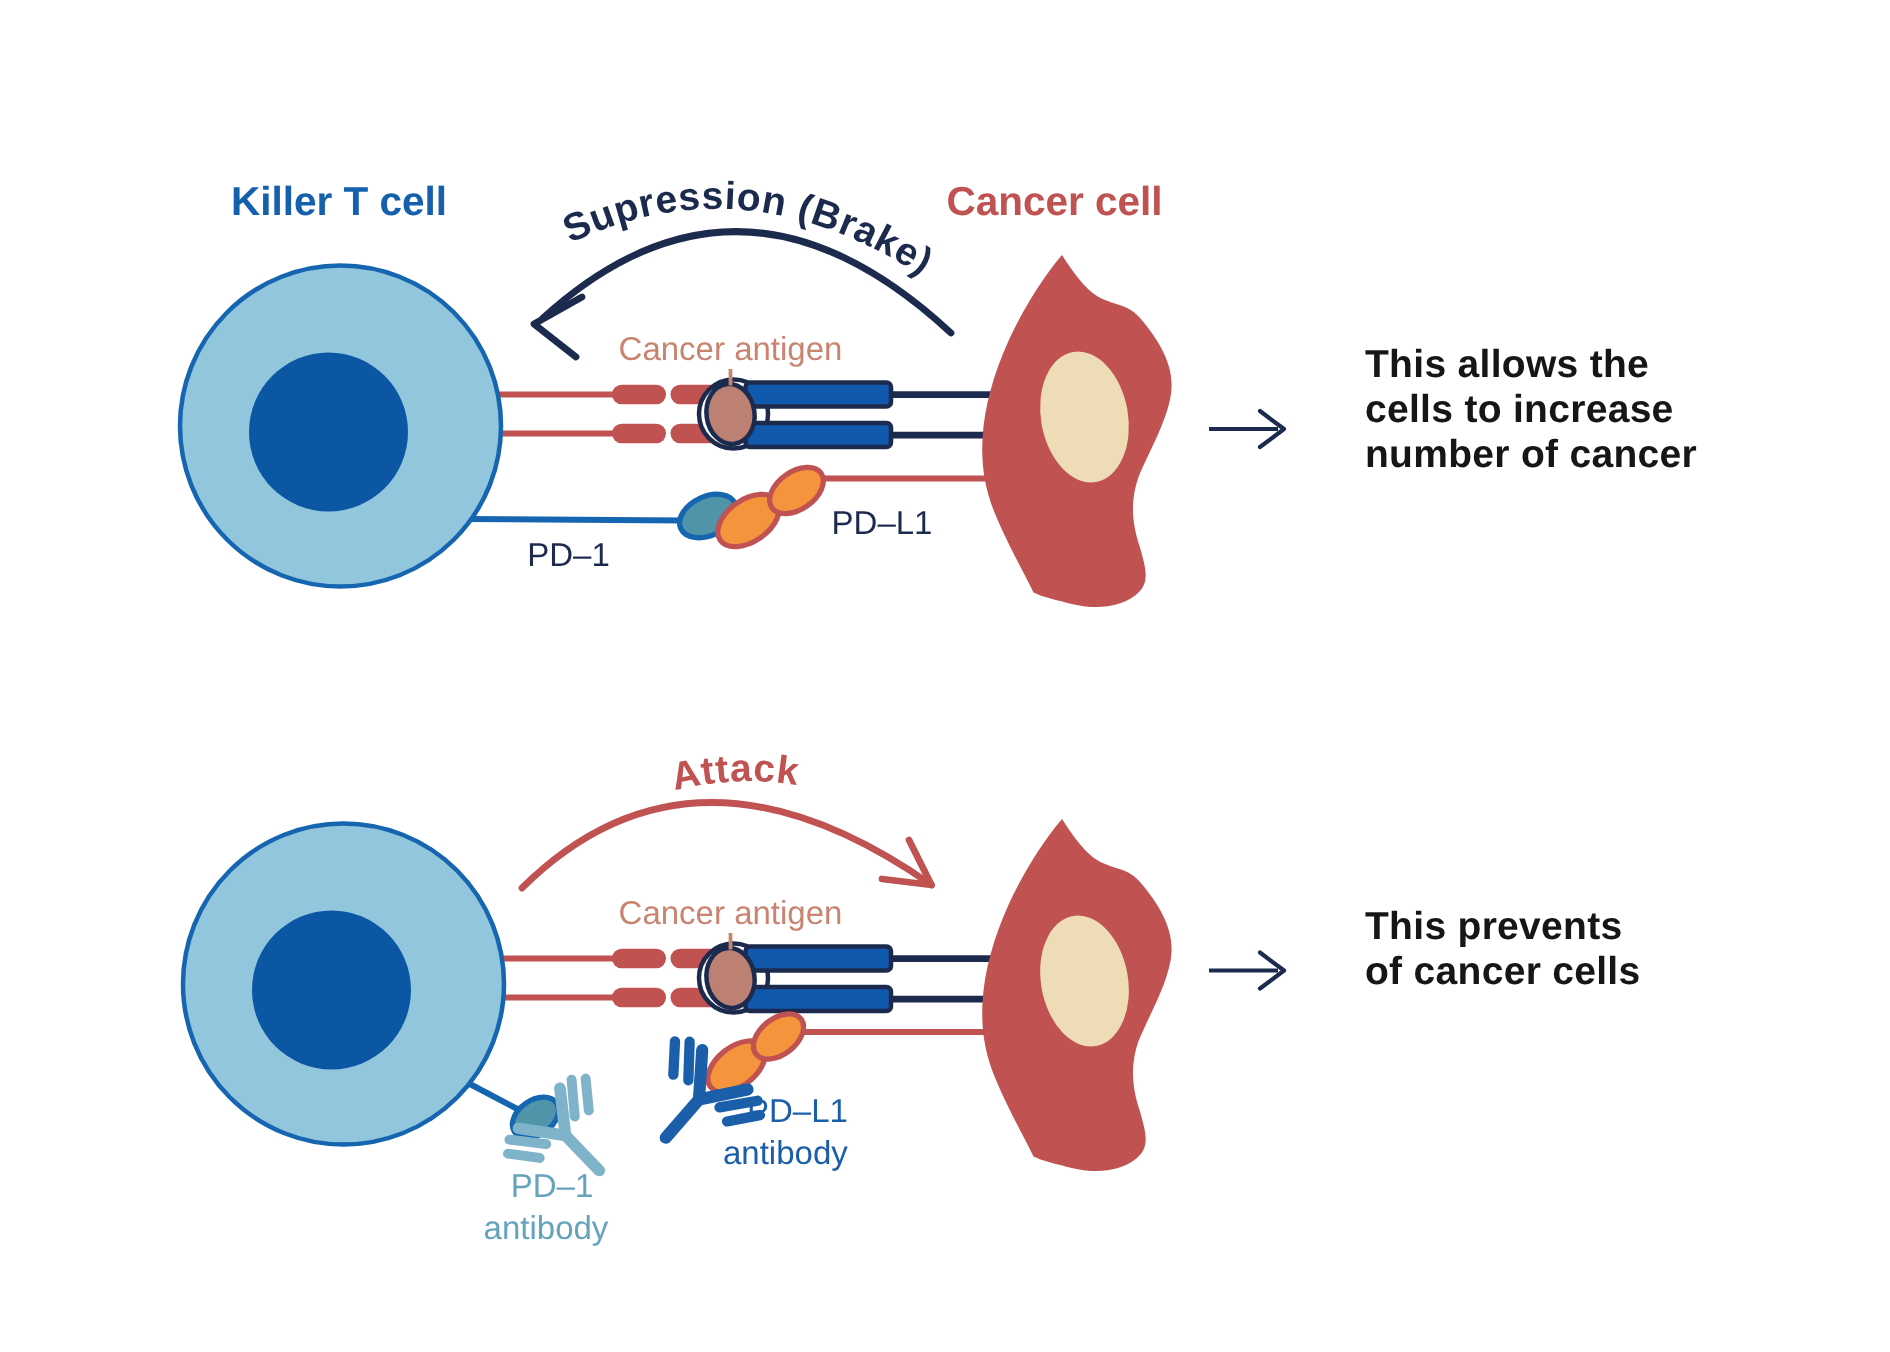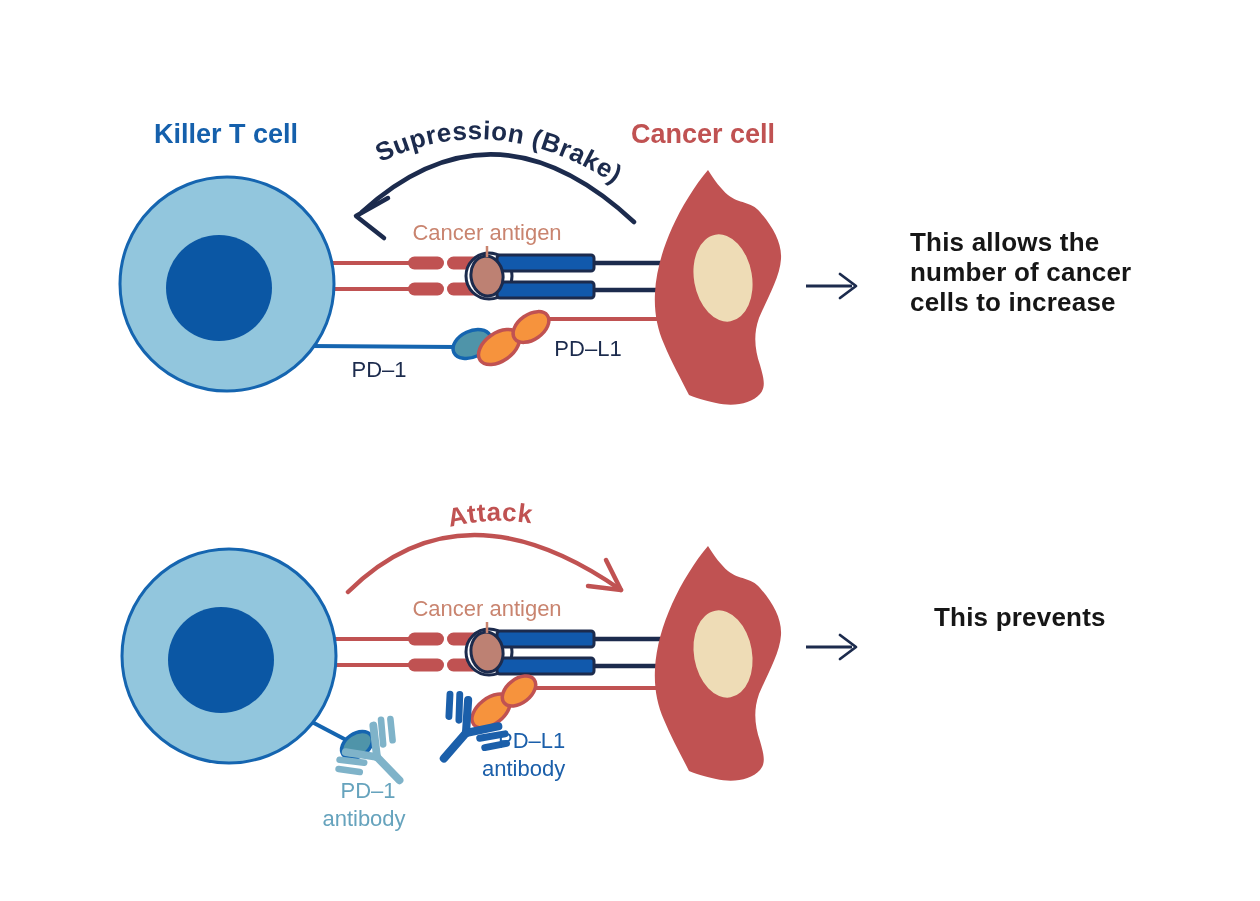--- a/index.html
+++ b/index.html
@@ -149,21 +149,22 @@
 
     <g>
       <line x1="806" y1="647" x2="852" y2="647" stroke="#1c2b4d" stroke-width="2.8"></line>
       <path d="M 840 635 L 856 647 L 840 659" fill="none" stroke="#1c2b4d" stroke-width="2.8" stroke-linecap="round" stroke-linejoin="round"></path>
     </g>
   </g>
 </svg>
 
 <div class="result-text" style="left:910px; top:227px;">
   <div>This allows the</div>
+  <div>cells to increase</div>
   <div>number of cancer</div>
-  <div>cells to increase</div>
 </div>
 
-<div class="result-text" style="left:910px; top:602px;margin-left:24px;">
+<div class="result-text" style="left:910px; top:602px;">
   <div>This prevents</div>
+  <div>of cancer cells</div>
 </div>
 
 </div>
 
 </body></html>

